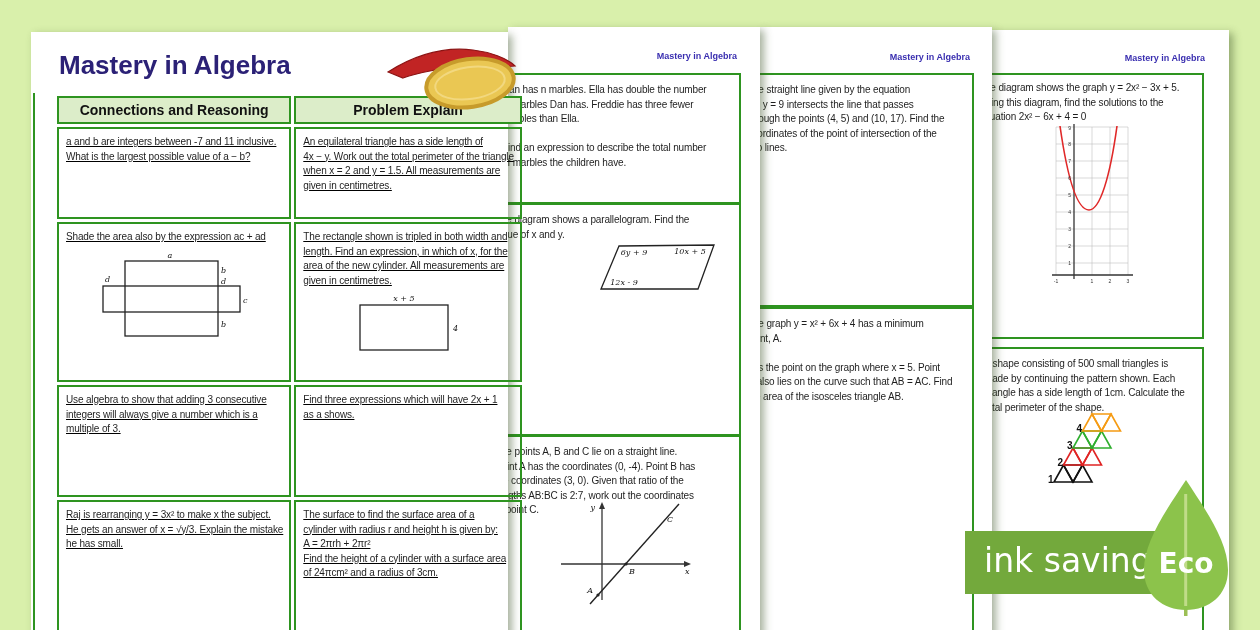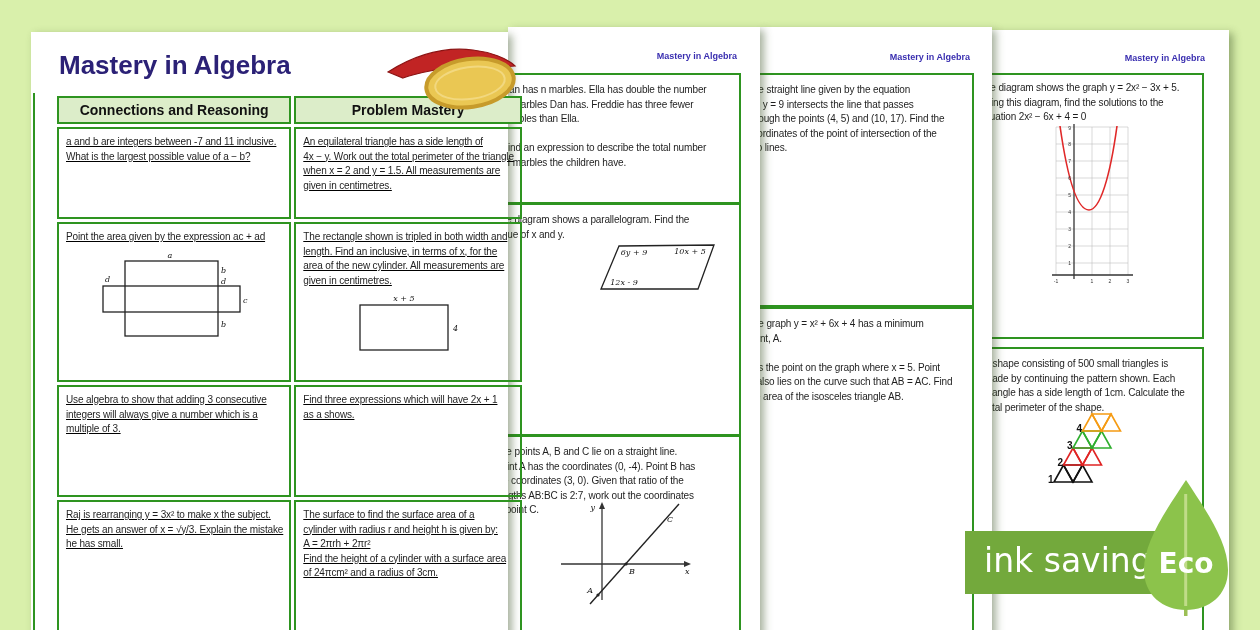--- a/index.html
+++ b/index.html
@@ -232,58 +232,58 @@
     </div>
   </div>
 
   <div class="page" id="page1">
     <div class="title">Mastery in Algebra</div>
     <div class="stripe"></div>
     <table class="qtable">
       <tbody>
           <tr>
         <th>Connections and Reasoning</th>
-        <th>Problem Mastery</th>
+        <th>Problem Explain</th>
       </tr>
       <tr class="r1">
         <td>
           <div class="lines">
                 <div>a and b are integers between -7 and 11 inclusive.</div>
                 <div>What is the largest possible value of a − b?</div>
               </div>
         </td>
         <td>
           <div class="lines">
                 <div>An equilateral triangle has a side length of</div>
                 <div>4x − y. Work out the total perimeter of the triangle</div>
                 <div>when x = 2 and y = 1.5. All measurements are</div>
                 <div>given in centimetres.</div>
               </div>
         </td>
       </tr>
       <tr class="r2">
         <td>
           <div class="lines">
-                <div>Point the area given by the expression ac + ad</div>
+                <div>Shade the area also by the expression ac + ad</div>
               </div>
           <svg class="centered-svg" width="170" height="95" viewBox="0 0 170 95">
             <rect class="shape" x="13" y="37" width="137" height="26"></rect>
             <rect class="shape" x="35" y="12" width="93" height="75"></rect>
             <text class="lbl-sm" x="80" y="9" text-anchor="middle">a</text>
             <text class="lbl-sm" x="131" y="24">b</text>
             <text class="lbl-sm" x="20" y="33" text-anchor="end">d</text>
             <text class="lbl-sm" x="131" y="35">d</text>
             <text class="lbl-sm" x="153" y="54">c</text>
             <text class="lbl-sm" x="131" y="78">b</text>
           </svg>
         </td>
         <td>
           <div class="lines">
                 <div>The rectangle shown is tripled in both width and</div>
-                <div>length. Find an inclusive, in terms of x, for the</div>
+                <div>length. Find an expression, in which of x, for the</div>
                 <div>area of the new cylinder. All measurements are</div>
                 <div>given in centimetres.</div>
               </div>
           <svg class="centered-svg" width="140" height="70" viewBox="0 0 140 70">
             <rect class="shape" x="21" y="13" width="88" height="45"></rect>
             <text class="lbl-sm" x="65" y="9" text-anchor="middle">x + 5</text>
             <text class="lbl-sm" x="114" y="39">4</text>
           </svg>
         </td>
       </tr>

